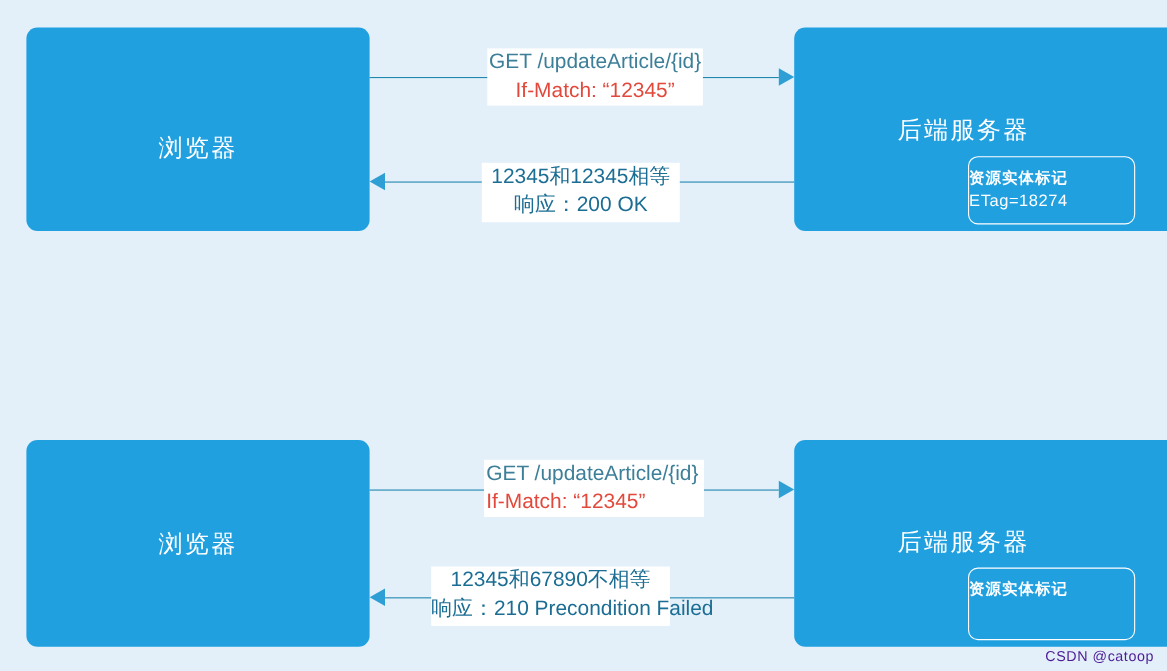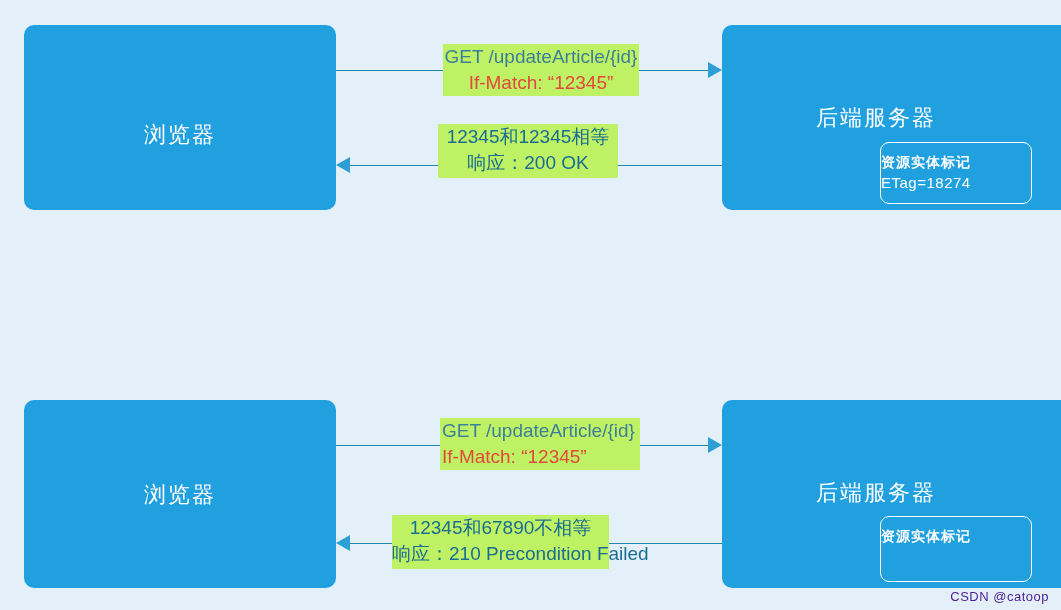--- a/index.html
+++ b/index.html
@@ -89,35 +89,35 @@
     width: 0; height: 0;
     border-top: 8px solid transparent;
     border-bottom: 8px solid transparent;
   }
   .arrow-head.right { border-left: 14px solid #2e9fd4; }
   .arrow-head.left  { border-right: 14px solid #2e9fd4; }
 
   
   .edge-label {
     position: absolute;
-    background: #bef264;
+    background: #ffffff;
     white-space: nowrap;
     text-align: center;
     line-height: 26px;
   }
   .edge-label .line { display: block; }
   .lbl-method { color: #3d7f99; font-size: 19px; }
   .lbl-match  { color: #e2483b; font-size: 19px; }
   .lbl-plain  { color: #1b6d93; font-size: 19px; }
 
   #label-req-top {
     left: 443px; top: 44px; width: 196px; height: 52px;
   }
   #label-res-top {
-    left: 438px; top: 124px; width: 180px; height: 54px;
+    left: 438px; top: 148px; width: 180px; height: 54px;
   }
   #label-req-bottom {
     left: 440px; top: 418px; width: 200px; height: 52px;
     text-align: left;
   }
   #label-req-bottom .line { padding-left: 2px; }
   #label-res-bottom {
     left: 392px; top: 515px; width: 217px; height: 54px;
   }
 

